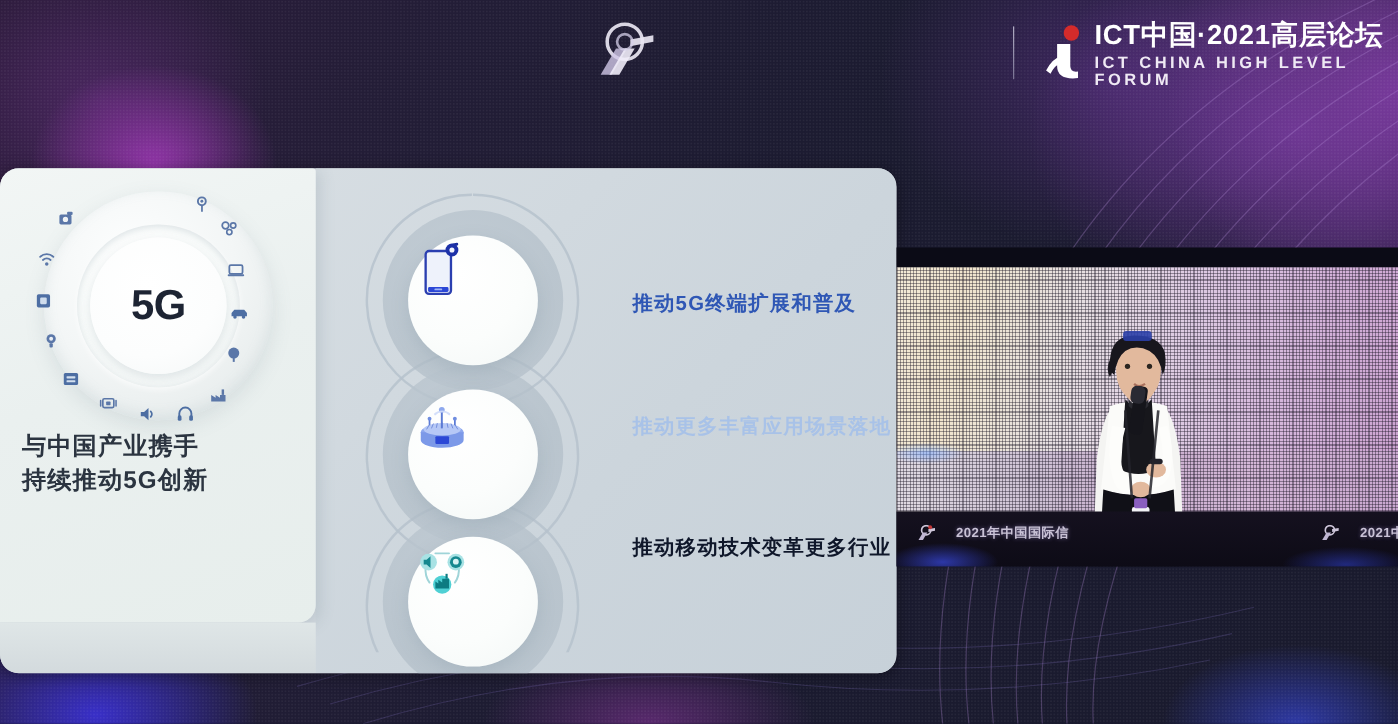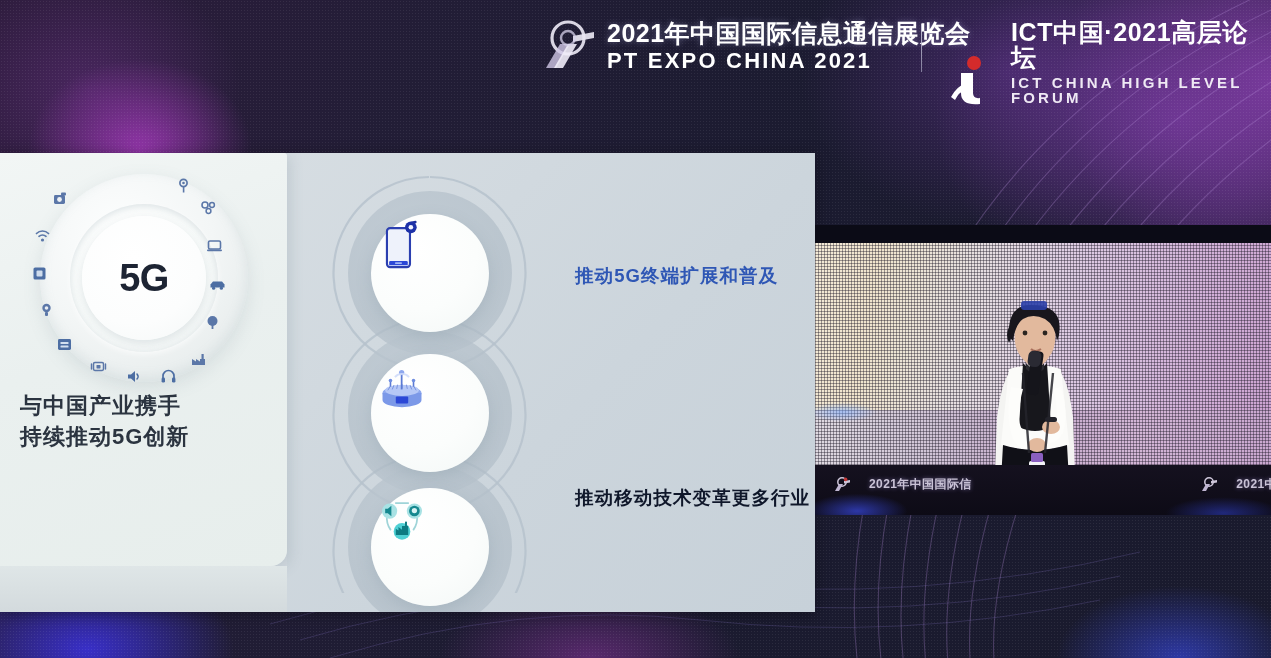--- a/index.html
+++ b/index.html
@@ -35,30 +35,30 @@
   
   .header{position:absolute;left:0;top:0;width:1271px;height:96px;z-index:6;}
   .logo-left{position:absolute;left:540px;top:18px;display:flex;align-items:center;gap:9px;}
   .pt-mark{width:58px;height:56px;position:relative;flex:0 0 auto;}
   .logo-left-text{display:flex;flex-direction:column;line-height:1;}
   .ll-cn{font-size:25px;font-weight:bold;color:#fff;letter-spacing:.5px;
          text-shadow:0 0 6px rgba(200,200,255,.35);}
   .ll-en{font-size:22px;font-weight:bold;color:#fff;letter-spacing:2.2px;margin-top:4px;}
   .divider{position:absolute;left:921px;top:24px;width:1px;height:48px;
     background:linear-gradient(#d8d6e8,#8f8ba8);opacity:.85;}
-  .logo-right{position:absolute;left:947px;top:20px;display:flex;align-items:flex-end;gap:24px;}
+  .logo-right{position:absolute;left:947px;top:20px;display:flex;align-items:flex-start;gap:8px;}
   .ict-mark{width:40px;height:52px;position:relative;flex:0 0 auto;}
   .logo-right-text{display:flex;flex-direction:column;line-height:1;}
   .lr-cn{font-size:25px;font-weight:bold;color:#fff;letter-spacing:.6px;}
   .lr-en{font-size:15px;font-weight:bold;color:#efe9f4;letter-spacing:3.1px;margin-top:5px;}
 
   
   .slide{position:absolute;left:0;top:153px;width:815px;height:459px;z-index:5;
     background:#d3dae0;overflow:hidden;
-    box-shadow:0 2px 14px rgba(0,0,0,.35);}
+    box-shadow:0 2px 14px rgba(0,0,0,.35);border-radius:17px;}
   .slide-rightpanel{position:absolute;left:287px;top:0;width:528px;height:459px;
     background:linear-gradient(135deg,#d6dde2 0%,#ccd5dc 55%,#c7d1d9 100%);}
   .slide-card{position:absolute;left:0;top:0;width:287px;height:413px;
     background:linear-gradient(160deg,#f2f6f5 0%,#eaf0ef 45%,#e7eeec 100%);
     border-top-right-radius:3px;border-bottom-right-radius:16px;
     box-shadow:3px 3px 14px rgba(90,110,120,.18);}
   .slide-card-shadowstrip{position:absolute;left:0;top:413px;width:287px;height:46px;
     background:linear-gradient(#dfe6e7,#d3dadd);}
 
   
@@ -170,24 +170,20 @@
     <div class="logo-left">
       <div class="pt-mark">
         <svg viewBox="0 0 58 56" width="58" height="56">
           <circle cx="28" cy="20" r="16" fill="none" stroke="#e9e6f2" stroke-width="3.2" opacity=".92"></circle>
           <path d="M33,18 L54,14 L54,20 L33,24 Z" fill="#e9e6f2" opacity=".92"></path>
           <path d="M6,50 L20,26 L30,26 L16,50 Z" fill="#cfc7e6" opacity=".8"></path>
           <path d="M14,50 L28,26 L37,26 L23,50 Z" fill="#efecf8" opacity=".9"></path>
           <circle cx="28" cy="20" r="7" fill="none" stroke="#d6d0ea" stroke-width="2.4" opacity=".75"></circle>
         </svg>
       </div>
-      <div class="logo-left-text">
-        <div class="ll-cn">2021年中国国际信息通信展览会</div>
-        <div class="ll-en">PT EXPO CHINA 2021</div>
-      </div>
     </div>
 
     <div class="divider"></div>
 
     <div class="logo-right">
       <div class="ict-mark">
         <svg viewBox="0 0 40 52" width="40" height="52">
           <circle cx="27" cy="10" r="7" fill="#d42b2b"></circle>
           <path d="M14,20 L26,20 L26,40 Q26,46 33,45 L33,51 Q14,53 14,40 Z" fill="#ffffff"></path>
           <path d="M4,44 Q10,33 18,31 L18,37 Q12,39 8,47 Z" fill="#ffffff"></path>
@@ -373,20 +369,21 @@
           <circle cx="49" cy="25.5" r="3" fill="#d6f2f3"></circle>
           <circle cx="35" cy="49" r="9.4" fill="#4fd0d4"></circle>
           <path d="M28,53 L28,46 L31,48 L31,44 L35,47 L35,43 L42,43 L42,53 Z" fill="#0d7b82"></path>
           <rect x="38.4" y="38" width="2.2" height="5" fill="#0d7b82"></rect>
         </svg>
       </div>
     </div>
 
     <div class="bullets">
       <div class="bullet b1" style="color: rgb(47, 87, 181);">推动5G终端扩展和普及</div>
+      <div class="bullet b2" style="color: rgb(168, 194, 232);">推动更多丰富应用场景落地</div>
       <div class="bullet b3" style="color: #0f172a;">推动移动技术变革更多行业</div>
     </div>
   </div>
 
   <div class="video">
     <div class="led"></div>
     <div class="led-lower"></div>
     <div class="led-grid"></div>
     <div class="led-glowblue"></div>
 

